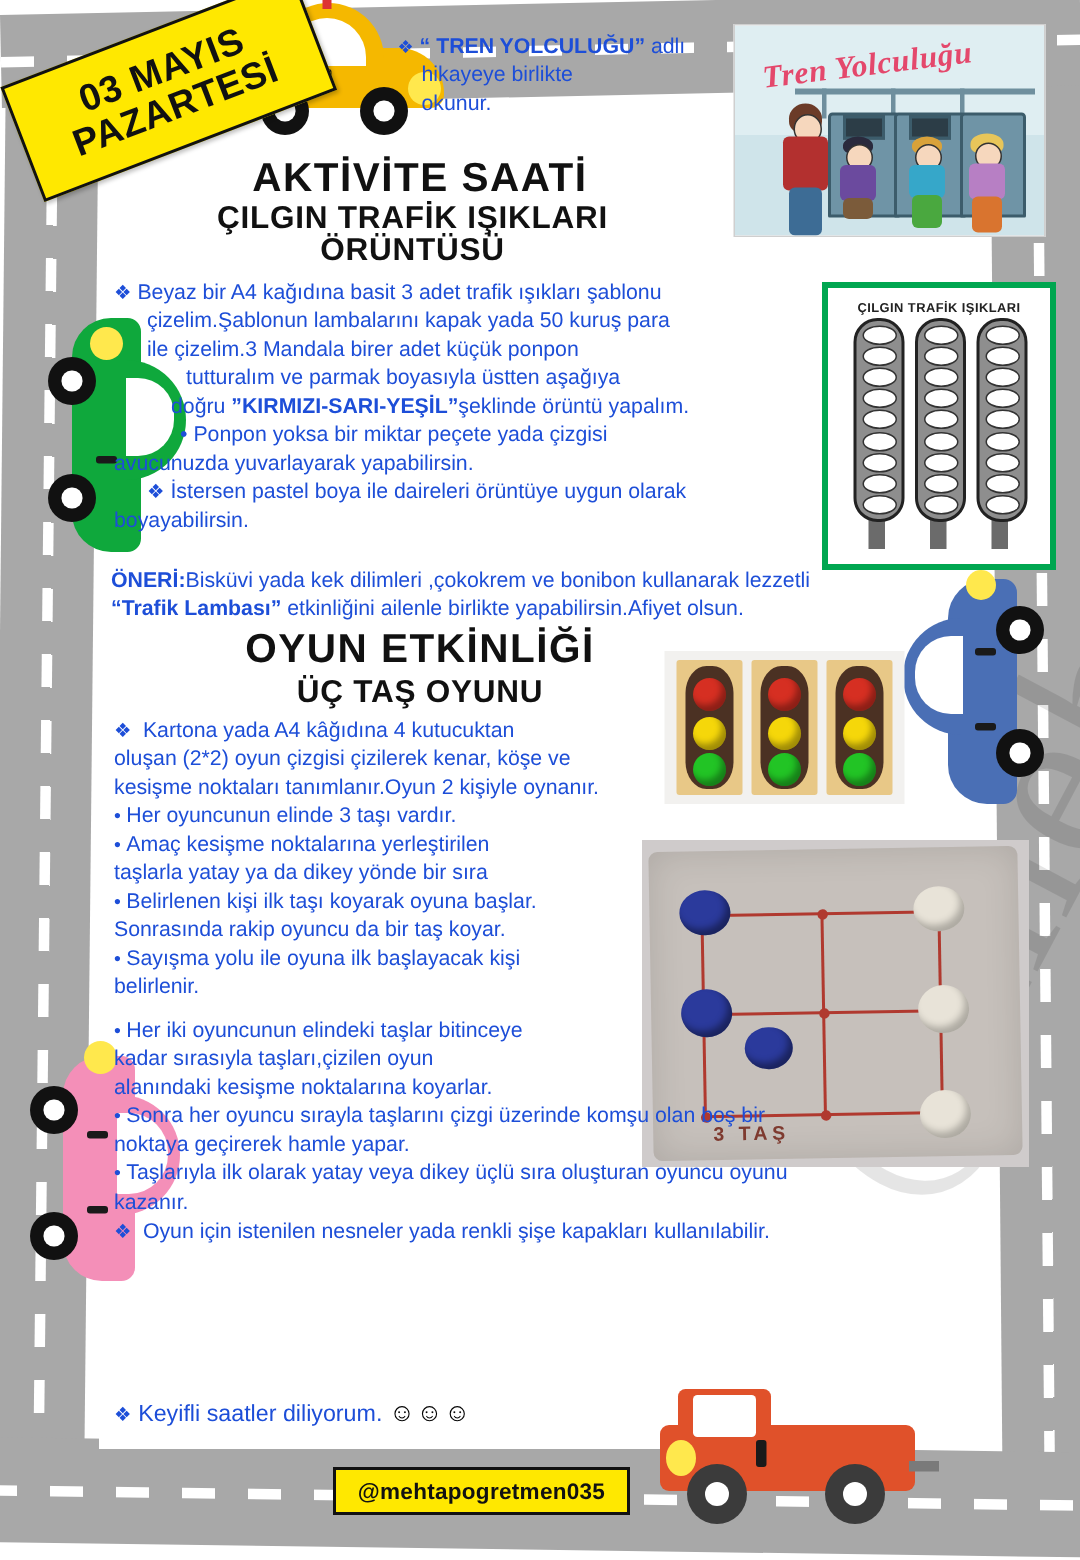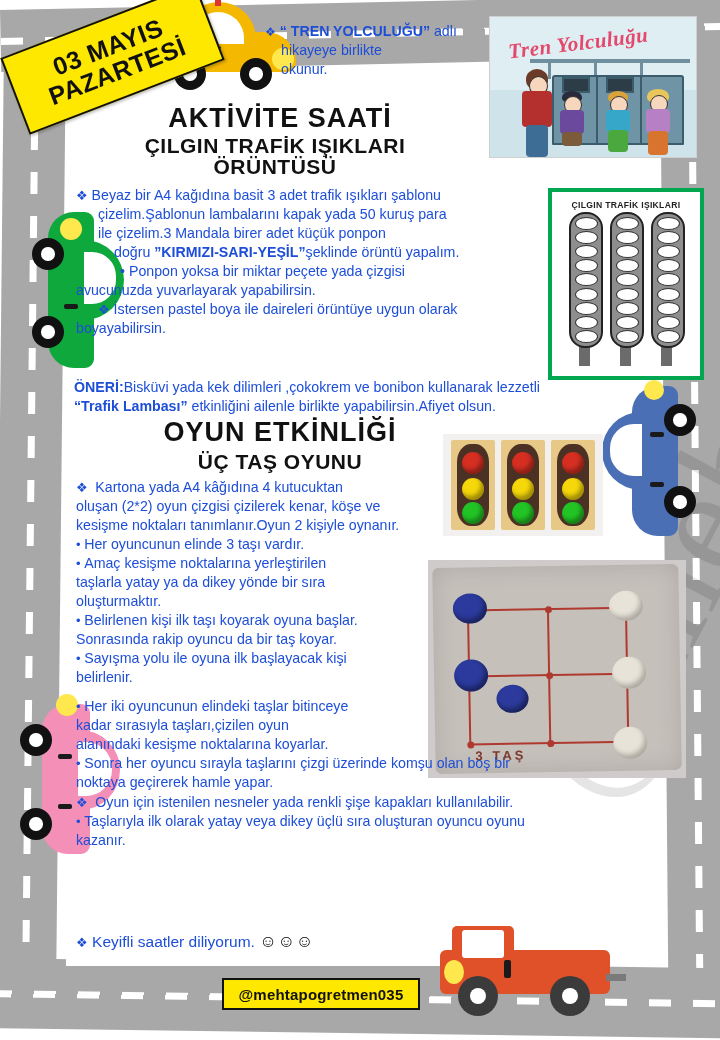--- a/index.html
+++ b/index.html
@@ -332,20 +332,21 @@
 
   <div class="h-main" style="position:absolute;left:80px;top:104px;width:400px;">AKTİVİTE SAATİ</div>
   <div class="h-sub" style="position:absolute;left:70px;top:134px;width:410px;">ÇILGIN TRAFİK IŞIKLARI</div>
   <div class="h-sub" style="position:absolute;left:70px;top:155px;width:410px;">ÖRÜNTÜSÜ</div>
 
   <div style="position:absolute;left:76px;top:186px;width:500px;">
     <div class="body-text"><span class="bullet-d">❖</span>
       <span>Beyaz bir A4 kağıdına basit 3 adet trafik ışıkları şablonu</span></div>
     <div class="body-text" style="padding-left:22px;">çizelim.Şablonun lambalarını kapak yada 50 kuruş  para</div>
     <div class="body-text" style="padding-left:22px;">ile çizelim.3 Mandala birer adet küçük ponpon</div>
+    <div class="body-text" style="padding-left:48px;">tutturalım ve parmak boyasıyla üstten aşağıya</div>
     <div class="body-text" style="padding-left:38px;">
       <span>doğru </span><b>”KIRMIZI-SARI-YEŞİL”</b><span>şeklinde örüntü yapalım.</span>
     </div>
     <div class="body-text" style="padding-left:44px;">
       <span>•</span>
       <span>Ponpon  yoksa  bir miktar peçete  yada çizgisi</span>
     </div>
     <div class="body-text">avucunuzda yuvarlayarak yapabilirsin.</div>
     <div class="body-text" style="padding-left:22px;">
       <span class="bullet-d">❖</span>
@@ -414,45 +415,44 @@
         <div class="body-text"><span class="bullet-d" style="margin-right: 4px;">❖ </span>Kartona yada A4 kâğıdına 4 kutucuktan</div>
         <div class="body-text" style="padding-left: 0px;">oluşan (2*2) oyun çizgisi çizilerek kenar, köşe ve</div>
         <div class="body-text" style="padding-left: 0px;">kesişme noktaları tanımlanır.Oyun 2 kişiyle oynanır.</div>
       </div>
       <div style="width: 370px;">
         <div class="body-text"><span class="bullet-d">• </span>Her oyuncunun elinde 3 taşı vardır.</div>
       </div>
       <div style="width: 370px;">
         <div class="body-text"><span class="bullet-d">• </span>Amaç kesişme noktalarına yerleştirilen</div>
         <div class="body-text" style="padding-left: 0px;"> taşlarla yatay ya da dikey yönde bir sıra</div>
-        <div class="body-text" style="padding-left: 0px;">oluşturmaktır.</div>
       </div>
       <div style="width: 370px;">
         <div class="body-text"><span class="bullet-d">• </span>Belirlenen  kişi  ilk taşı koyarak oyuna başlar.</div>
         <div class="body-text" style="padding-left: 0px;">Sonrasında  rakip oyuncu da bir taş koyar.</div>
       </div>
       <div style="width: 370px;">
         <div class="body-text"><span class="bullet-d">• </span>Sayışma yolu ile oyuna ilk başlayacak kişi</div>
         <div class="body-text" style="padding-left: 0px;"> belirlenir.</div>
       </div>
       <div style="width: 370px; margin-top: 10px;">
         <div class="body-text"><span class="bullet-d">• </span>Her iki oyuncunun elindeki taşlar  bitinceye</div>
         <div class="body-text" style="padding-left: 0px;">  kadar sırasıyla taşları,çizilen oyun</div>
         <div class="body-text" style="padding-left: 0px;">    alanındaki kesişme noktalarına koyarlar.</div>
       </div>
       <div style="width: 560px;">
         <div class="body-text"><span class="bullet-d">• </span>  Sonra her oyuncu sırayla taşlarını çizgi üzerinde komşu olan boş bir</div>
         <div class="body-text" style="padding-left: 0px;">noktaya geçirerek hamle yapar.</div>
       </div>
       <div style="width: 560px;">
-        <div class="body-text"><span class="bullet-d" style="margin-right: 4px;">❖ </span>Oyun için istenilen nesneler yada renkli şişe  kapakları kullanılabilir.</div>
-      </div>
-      <div style="width: 560px;">
         <div class="body-text"><span class="bullet-d">• </span>Taşlarıyla ilk olarak yatay veya dikey üçlü sıra oluşturan oyuncu oyunu</div>
         <div class="body-text" style="padding-left: 0px;">kazanır.</div>
+      </div>
+      <div style="width: 560px;">
+        <div class="body-text"><span class="bullet-d" style="margin-right: 4px;">❖ </span>Oyun için istenilen nesneler yada renkli şişe  kapakları kullanılabilir.</div>
       </div>
     </div>
 
   <div style="position:absolute;left:76px;top:932px;width:420px;">
     <span class="body-text bullet-d">❖</span>
     <span class="body-text" style="font-size:15.5px;">Keyifli saatler diliyorum.</span>
     <span class="smilies">☺☺☺</span>
   </div>
 
   <div id="handle">

